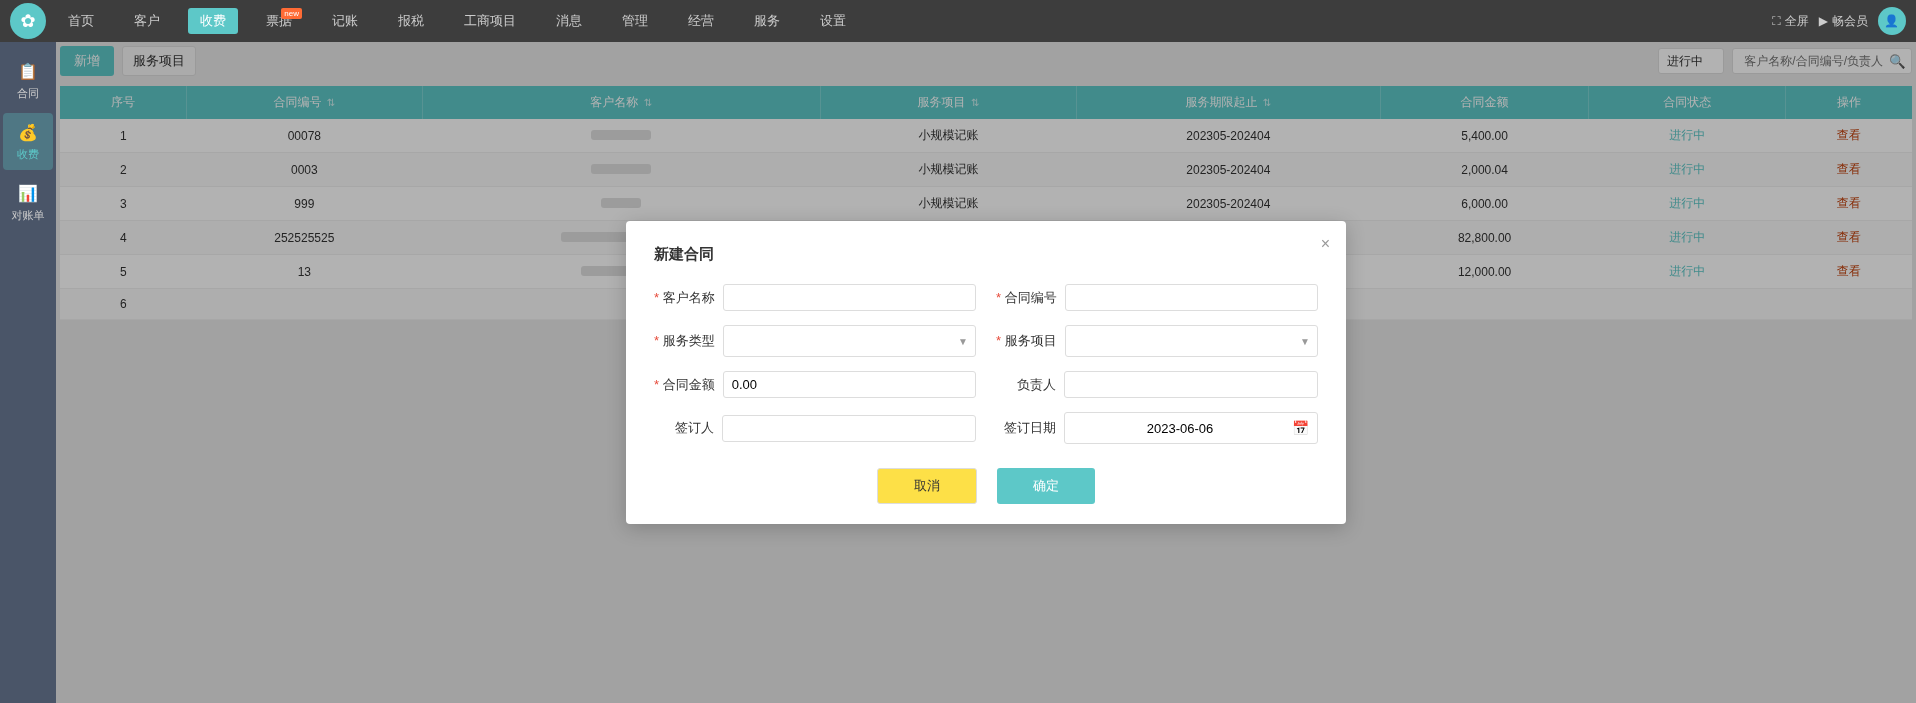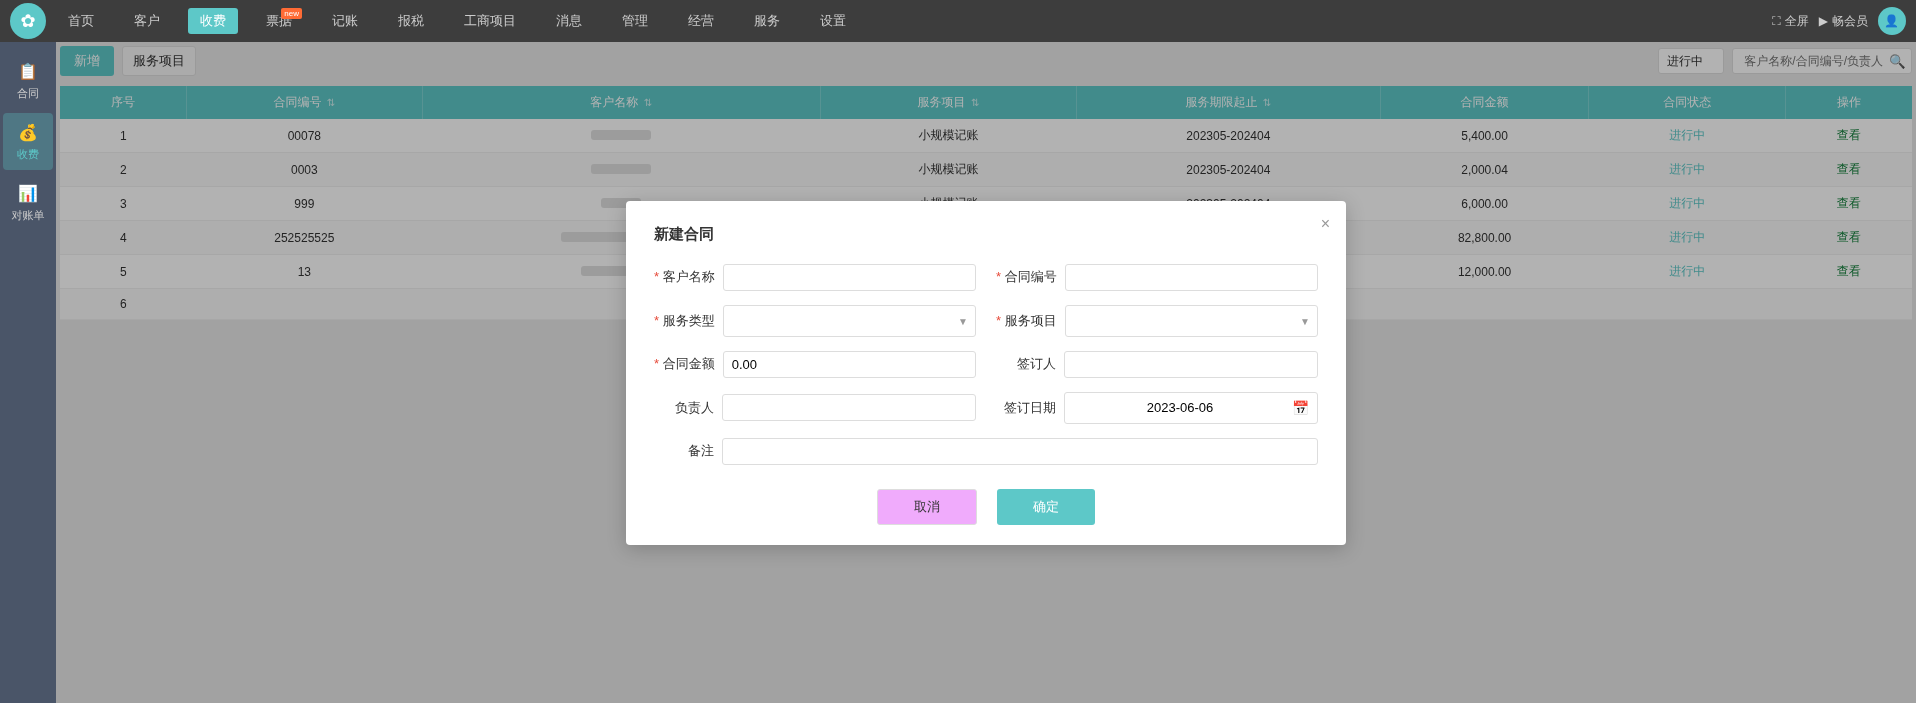--- a/index.html
+++ b/index.html
@@ -187,21 +187,21 @@
       background: #e0e0e0;
       height: 10px;
       border-radius: 3px;
       display: inline-block;
     }
     .status-badge {
       color: #5dc8c8;
       font-size: 12px;
     }
     .action-link {
-      color: #15803d;
+      color: #c2410c;
       cursor: pointer;
       text-decoration: none;
     }
     .sort-arrow { font-size: 10px; color: rgba(255,255,255,0.7); margin-left: 2px; }
 
     
     .modal-overlay {
       position: absolute;
       top: 0; left: 0; right: 0; bottom: 0;
       background: rgba(0,0,0,0.3);
@@ -309,21 +309,21 @@
     }
 
     
     .modal-footer {
       display: flex;
       justify-content: center;
       gap: 20px;
       margin-top: 24px;
     }
     .btn-cancel {
-      background: #f0abfc;
+      background: #fde047;
       border: 1px solid #ddd;
       padding: 8px 36px;
       border-radius: 3px;
       cursor: pointer;
       font-size: 13px;
       color: #333;
     }
     .btn-confirm {
       background: #5dc8c8;
       border: none;
@@ -505,40 +505,36 @@
               <select class="form-select"><option value=""></option></select>
               <span class="select-arrow">▼</span>
             </div>
           </div>
 
           <div class="form-row">
             <label class="form-label required">合同金额</label>
             <input class="form-input" type="text" value="0.00" style="">
           </div>
           <div class="form-row">
+            <label class="form-label">负责人</label>
+            <input class="form-input" type="text" style="">
+          </div>
+
+          <div class="form-row">
             <label class="form-label">签订人</label>
-            <input class="form-input" type="text" style="">
-          </div>
-
-          <div class="form-row">
-            <label class="form-label">负责人</label>
             <input class="form-input" type="text" style="">
           </div>
           <div class="form-row">
             <label class="form-label">签订日期</label>
             <div class="date-wrap">
               <input class="date-input" type="text" value="2023-06-06" style="">
               <span class="cal-icon">📅</span>
             </div>
           </div>
 
-          <div class="form-row" style="grid-column: 1 / -1;">
-            <label class="form-label" style="min-width:60px;">备注</label>
-            <input class="form-input" type="text" style="flex: 1 1 0%;">
-          </div>
         </div>
 
         <div class="modal-footer">
           <button class="btn-cancel">取消</button>
           <button class="btn-confirm">确定</button>
         </div>
       </div>
     </div>
 
   </div>

